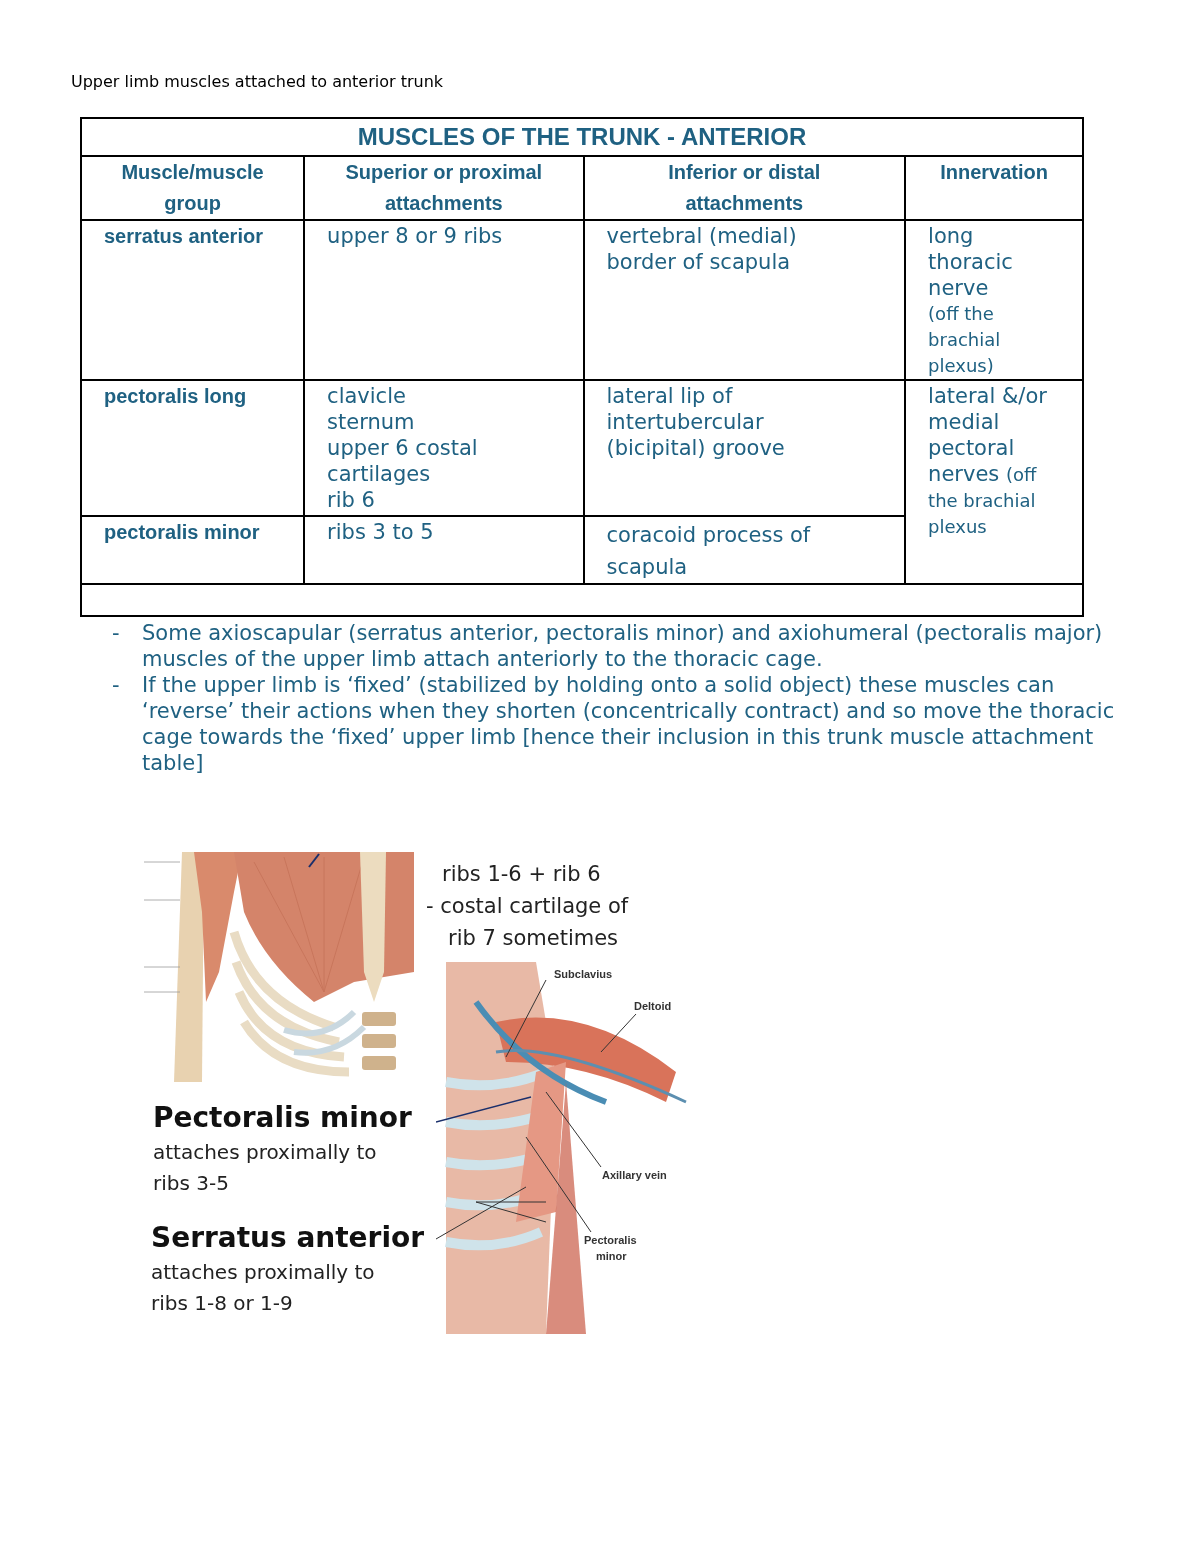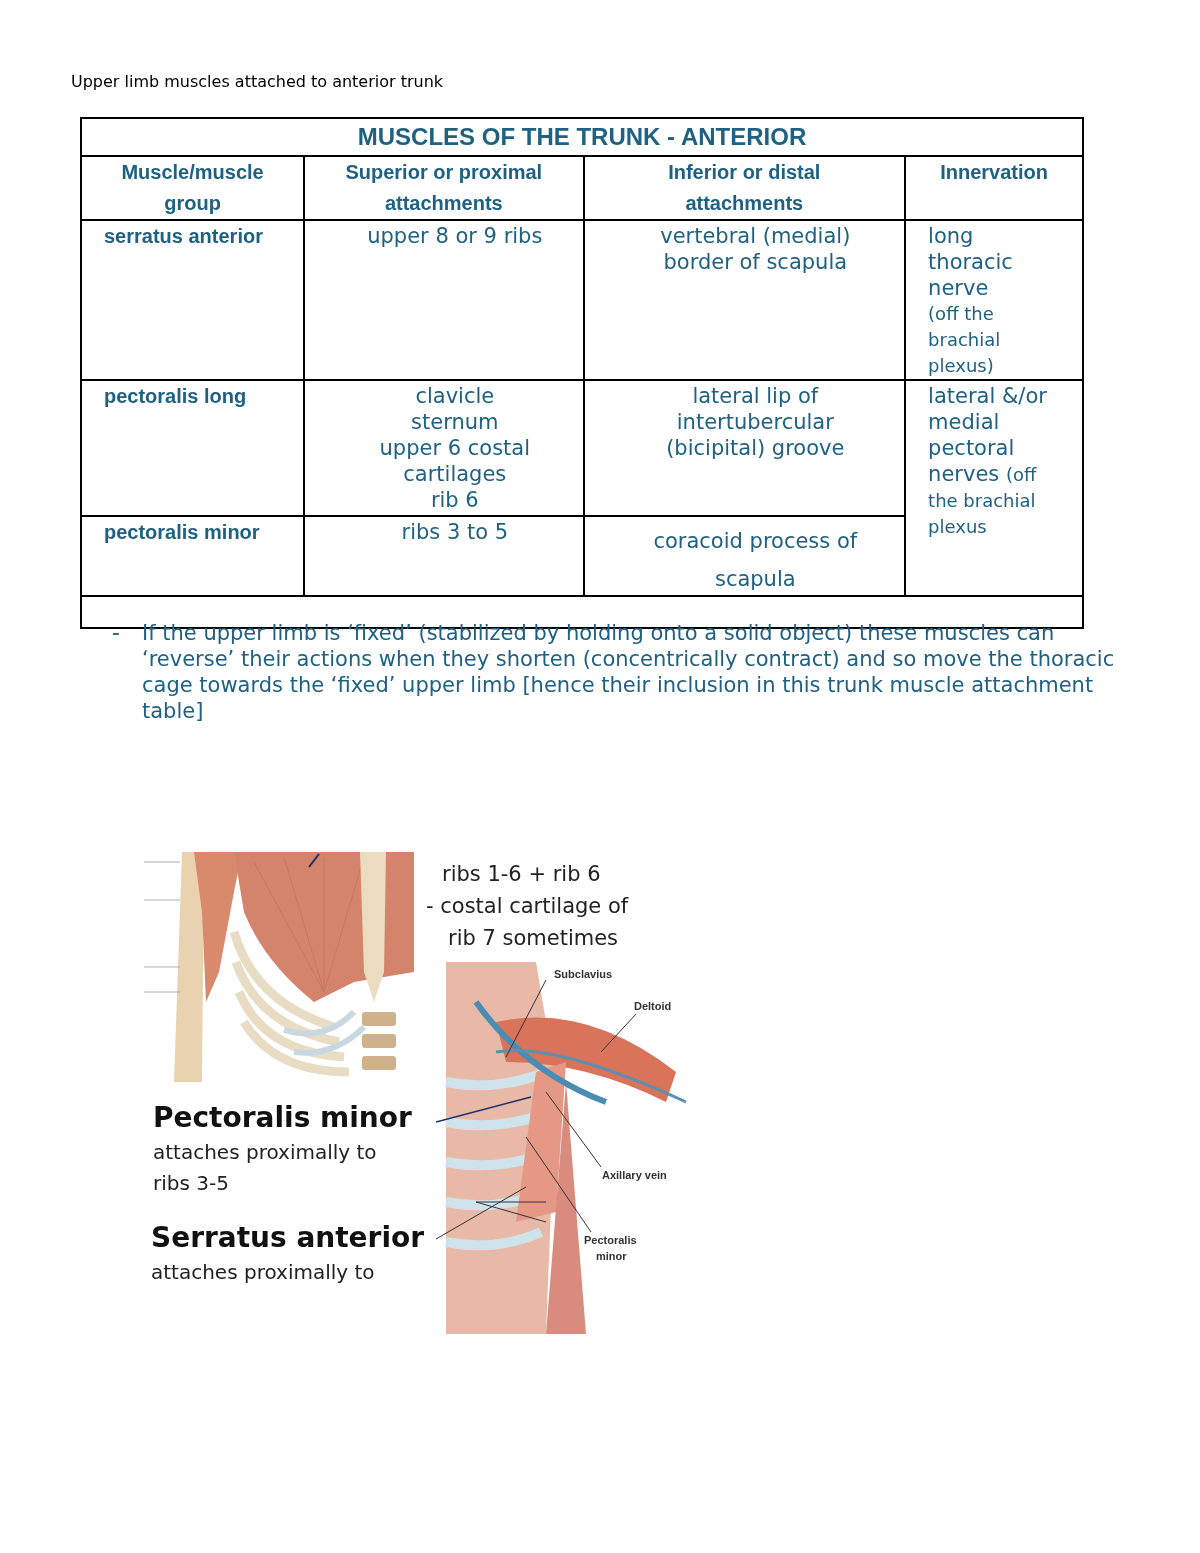--- a/index.html
+++ b/index.html
@@ -9,31 +9,31 @@
     table.muscles { position: absolute; left: 80px; top: 117px; width: 1004px; border-collapse: collapse; table-layout: fixed; color: #1f6182; }
     table.muscles td, table.muscles th { border: 2px solid #000; vertical-align: top; padding: 0; }
     .caption-cell { height: 36px; text-align: center; font-family: "Liberation Sans", sans-serif; font-weight: bold; font-size: 24px; color: #1f6182; line-height: 36px; padding-left: 0; }
     .hdr { height: 62px; font-family: "Liberation Sans", sans-serif; font-weight: bold; font-size: 20px; line-height: 31px; text-align: center; color: #1f6182; }
     .hdr span { display: block; }
     .c0 { width: 222px; }
     .c1 { width: 278px; }
     .c2 { width: 320px; }
     .c3 { width: 177px; }
     .name-cell { font-family: "Liberation Sans", sans-serif; font-weight: bold; font-size: 20px; padding: 2px 0 0 22px !important; line-height: 26px; }
-    .val-cell { font-family: "DejaVu Sans", sans-serif; font-size: 21px; line-height: 26px; padding: 2px 0 0 22px !important; text-align: center; }
+    .val-cell { font-family: "DejaVu Sans", sans-serif; font-size: 21px; line-height: 26px; padding: 2px 0 0 22px !important; }
     .val-cell span, .inn span { display: block; }
     .inn { font-family: "DejaVu Sans", sans-serif; font-size: 21px; line-height: 26px; padding: 2px 0 0 22px !important; }
     .inn .small { font-size: 18px; line-height: 26px; }
     .inn .inline-small { font-size: 18px; display: inline; }
     .inn .line { display: block; }
     .row1 { height: 158px; }
     .row2 { height: 136px; }
     .row3 { height: 64px; }
     .row-empty { height: 32px; }
-    .loose span { line-height: 32px; margin-top: 6px; }
+    .loose span { line-height: 32px; }
 
     .bullets { position: absolute; left: 104px; top: 620px; width: 1040px; margin: 0; padding: 0; list-style: none; color: #1f6182; font-family: "DejaVu Sans", sans-serif; font-size: 21px; line-height: 26px; }
     .bullets li { position: relative; padding-left: 38px; margin: 0; }
     .bullets li .dash { position: absolute; left: 8px; top: 0; }
 
     .figure-left { position: absolute; left: 124px; top: 852px; width: 290px; height: 235px; background: #fbf4ee; overflow: hidden; }
     .figure-right { position: absolute; left: 436px; top: 962px; width: 258px; height: 372px; background: #f7efe9; overflow: hidden; }
     .fig-text { position: absolute; font-family: "DejaVu Sans", sans-serif; color: #222; }
     .fig-bold { font-weight: bold; }
     .label-small { position: absolute; font-family: "Liberation Sans", sans-serif; font-weight: bold; font-size: 11px; color: #333; }
@@ -128,20 +128,21 @@
 
   <tr class="row-empty">
     <td colspan="4"></td>
   </tr>
 </tbody>
   </table>
 
 <ul class="bullets">
   <li>
     <span class="dash">-</span>
+    <span>Some axioscapular (serratus anterior, pectoralis minor) and axiohumeral (pectoralis major) muscles of the upper limb attach anteriorly to the thoracic cage.</span>
   </li>
   <li>
     <span class="dash">-</span>
     <span>If the upper limb is ‘fixed’ (stabilized by holding onto a solid object) these muscles can ‘reverse’ their actions when they shorten (concentrically contract) and so move the thoracic cage towards the ‘fixed’ upper limb [hence their inclusion in this trunk muscle attachment table]</span>
   </li>
 </ul>
 
 <div class="figure-left">
   <svg width="290" height="235" viewBox="0 0 290 235">
     <rect x="0" y="0" width="290" height="235" fill="#ffffff"></rect>
@@ -231,13 +232,14 @@
 
 <div class="fig-text" style="left:153px; top:1100px;">
   <div class="fig-bold" style="font-size:28px; line-height:36px; color:#111;">Pectoralis minor</div>
   <div style="font-size:20px; line-height:32px;">attaches proximally to</div>
   <div style="font-size:20px; line-height:30px;">ribs 3-5</div>
 </div>
 
 <div class="fig-text" style="left:151px; top:1220px;">
   <div class="fig-bold" style="font-size:28px; line-height:36px; color:#111;">Serratus anterior</div>
   <div style="font-size:20px; line-height:32px;">attaches proximally to</div>
+  <div style="font-size:20px; line-height:30px;">ribs 1-8 or 1-9</div>
 </div>
 
 </body></html>

